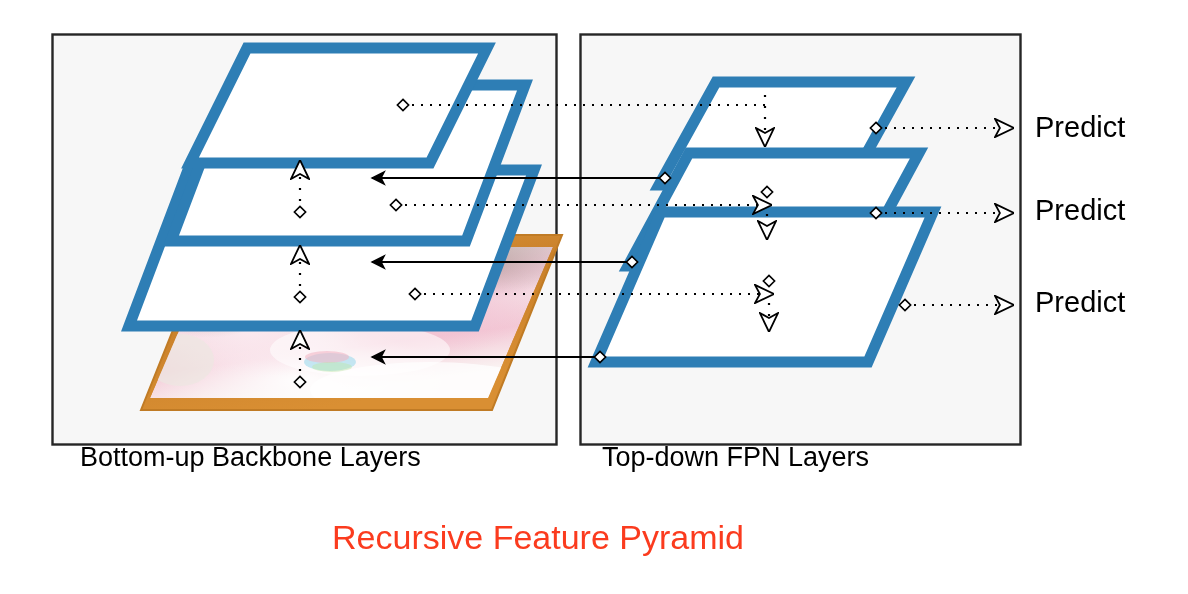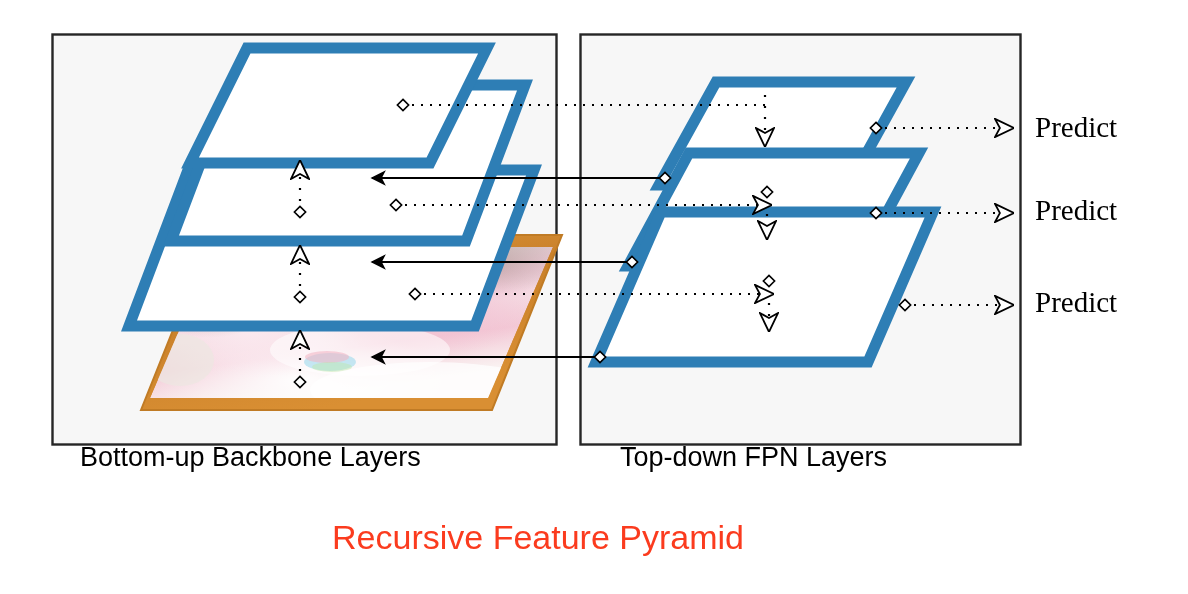--- a/index.html
+++ b/index.html
@@ -28,24 +28,24 @@
   }
   .panel-label {
     position: absolute;
     font-family: "Liberation Sans", sans-serif;
     font-size: 27px;
     color: #000000;
     white-space: nowrap;
     line-height: 1;
   }
   #label-backbone { left: 80px;  top: 444px; }
-  #label-fpn      { left: 620px; top: 444px; }
+  #label-fpn      { left: 602px; top: 444px; }
   .predict-label {
     position: absolute;
-    font-family: Liberation Serif, serif;
+    font-family: Liberation Sans, sans-serif;
     font-size: 29px;
     color: #000000;
     white-space: nowrap;
     line-height: 1;
     text-align: center;
   }
   #predict-1 { left: 1035px; top: 113px; }
   #predict-2 { left: 1035px; top: 196px; }
   #predict-3 { left: 1035px; top: 288px; }
   #figure-title {

